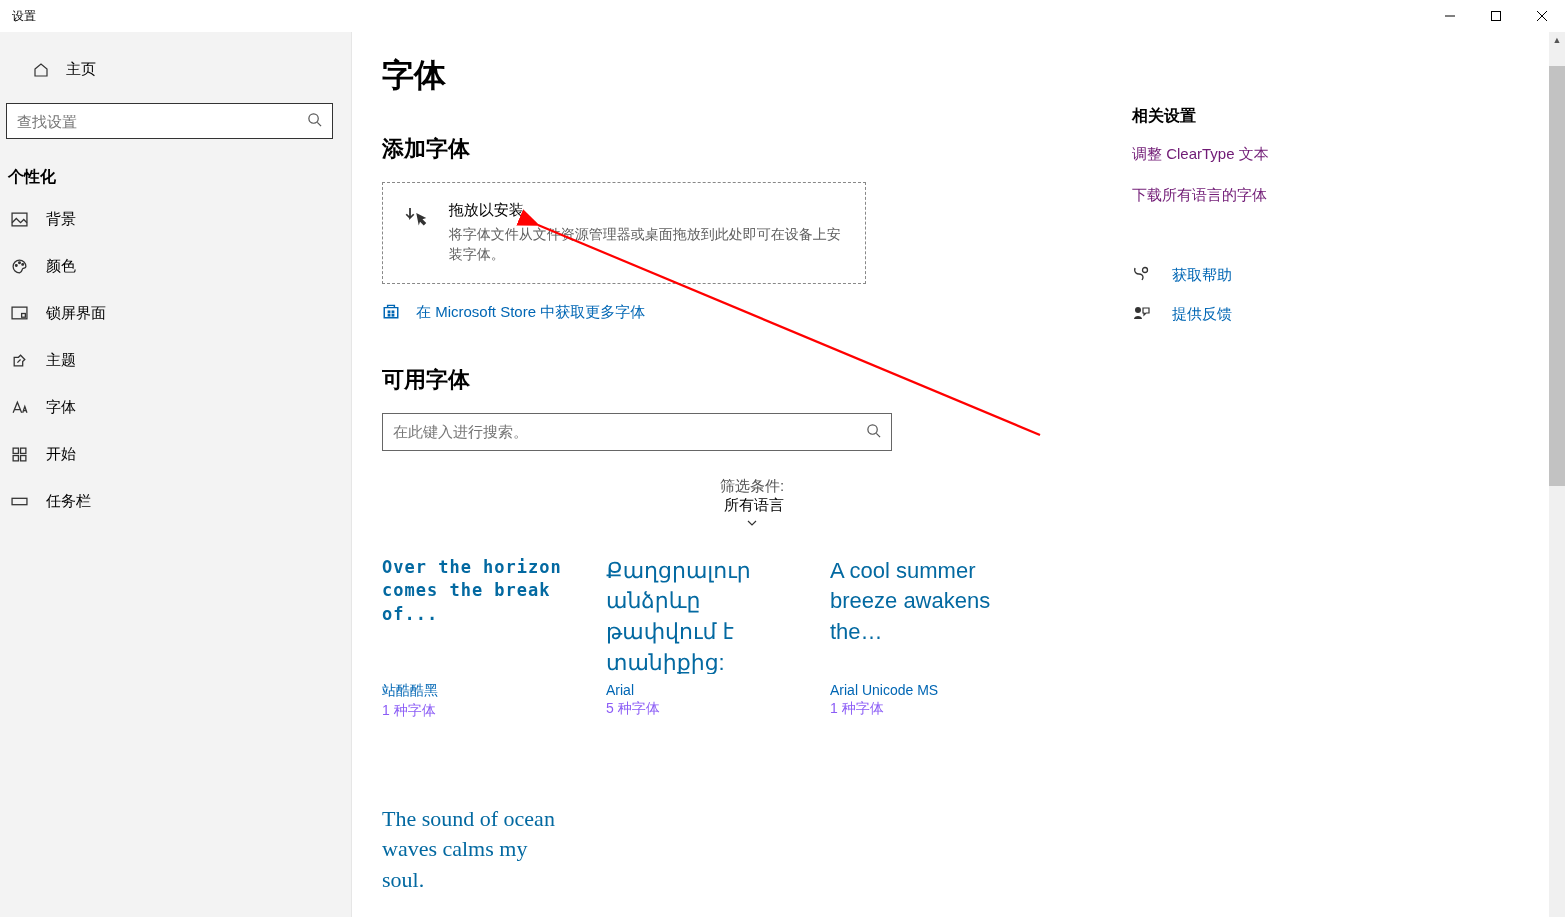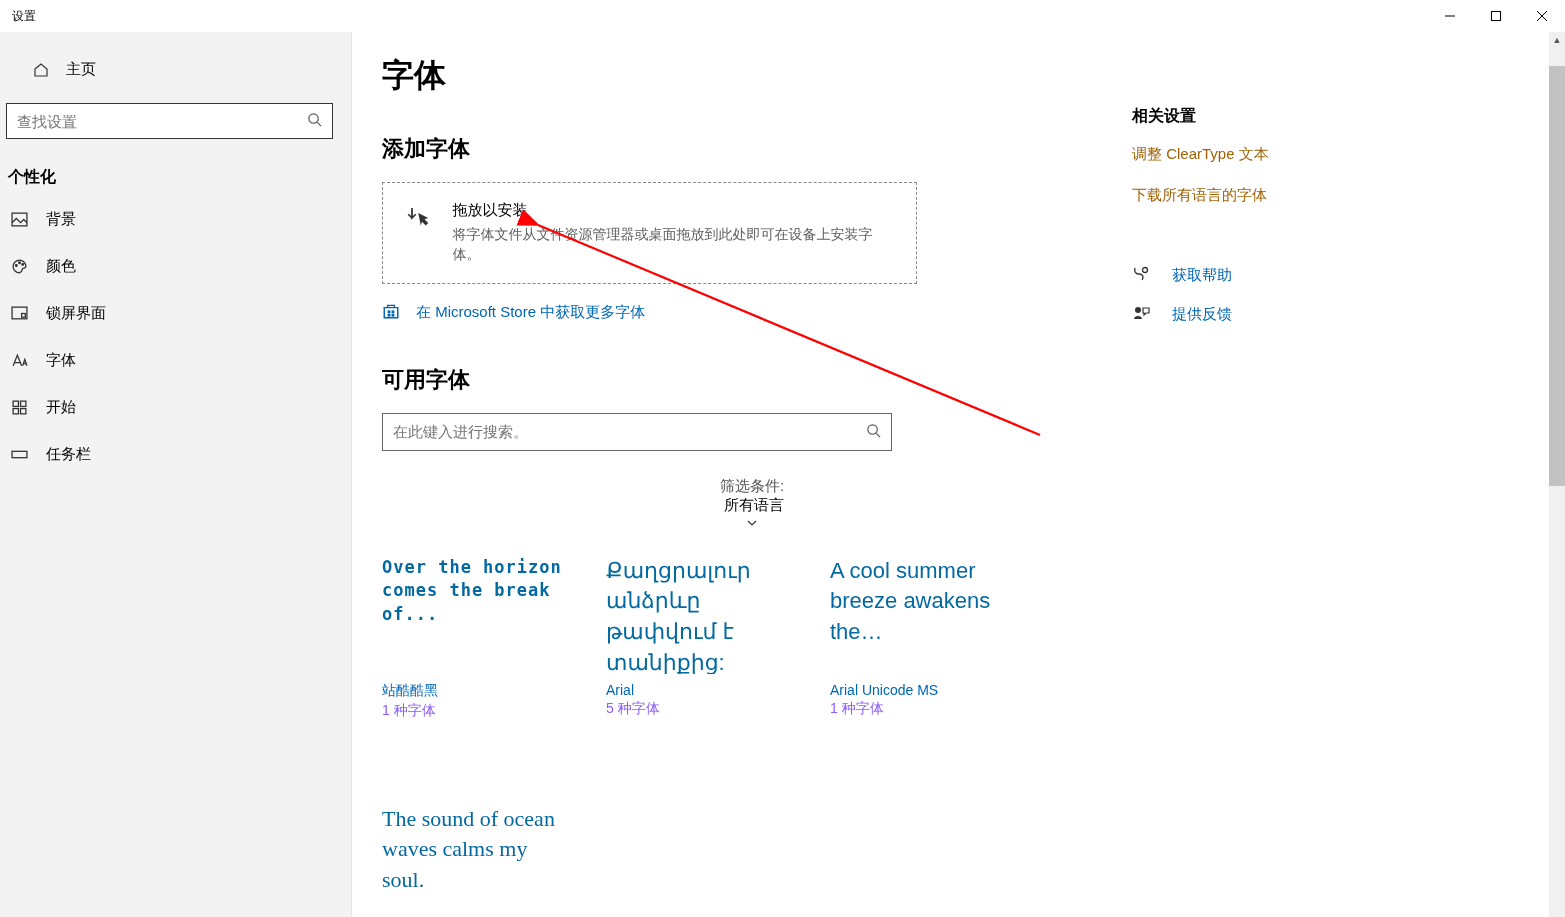--- a/index.html
+++ b/index.html
@@ -68,21 +68,21 @@
     .main {
       flex: 1;
       display: flex;
       padding: 22px 0 0 30px;
       overflow: hidden;
     }
     .content { width: 740px; }
     .page-title { font-size: 32px; font-weight: 600; margin-bottom: 36px; }
     .section-title { font-size: 22px; font-weight: 600; margin-bottom: 18px; }
     .drop-zone {
-      width: 535px;
+      width: 484px;
       border: 1px dashed #888;
       padding: 18px 20px;
       display: flex;
       margin-bottom: 18px;
       position: relative;
     }
     .drop-icon { width: 38px; margin-right: 12px; display:flex;align-items:flex-start;justify-content:center;padding-top:2px;}
     .drop-title { font-size: 15px; margin-bottom: 4px; }
     .drop-desc { font-size: 14px; color: #606060; line-height: 1.45; max-width: 450px; }
     .store-link-row {
@@ -120,21 +120,21 @@
     .font-card:nth-child(1) .font-sample { font-family: monospace; letter-spacing: 1px; font-size: 17px; text-transform: none; font-weight:600;}
     .font-card:nth-child(4) .font-sample { font-family: cursive; }
     .font-name { color: #0066b4; font-size: 14px; margin-bottom: 2px; }
     .font-meta { color: #8b5cf6; font-size: 14px; }
     .aside {
       width: 340px;
       padding-top: 52px;
       padding-left: 10px;
     }
     .aside-heading { font-size: 16px; font-weight: 600; margin-bottom: 18px; }
-    .aside-link { color: #a16207; font-size: 15px; display: block; margin-bottom: 22px; cursor: pointer; }
+    .aside-link { color: #701a75; font-size: 15px; display: block; margin-bottom: 22px; cursor: pointer; }
     .aside-row { display: flex; align-items: center; margin-bottom: 18px; cursor: pointer; }
     .aside-row .icon { width: 26px; margin-right: 14px; color:#333;}
     .aside-spacer { height: 38px; }
     .arrow-overlay {
       position: absolute;
       left: 380px; top: 140px;
       width: 680px; height: 320px;
       pointer-events: none;
     }
     .scrollbar-track {
@@ -222,20 +222,29 @@
       <span>颜色</span>
     </div>
     <div class="nav-item">
       <span class="icon">
           <svg width="17" height="17" viewBox="0 0 16 16" fill="none" stroke="#333" stroke-width="1.2">
             <rect x="1" y="2" width="14" height="11"></rect>
             <rect x="10" y="8" width="3.5" height="3.5"></rect>
           </svg>
         </span>
       <span>锁屏界面</span>
+    </div>
+    <div class="nav-item">
+      <span class="icon">
+          <svg width="17" height="17" viewBox="0 0 16 16" fill="none" stroke="#333" stroke-width="1.2">
+            <path d="M3 13 L3 5 L7 5 L9 3 L13 7 L11 9 L11 13 Z"></path>
+            <line x1="6" y1="10" x2="9" y2="7"></line>
+          </svg>
+        </span>
+      <span>主题</span>
     </div>
     <div class="nav-item active">
       <span class="icon">
           <svg width="17" height="17" viewBox="0 0 16 16" fill="none" stroke="#333" stroke-width="1.2">
             <path d="M2 13 L6 3 L10 13 M3.5 10 H8.5"></path>
             <path d="M11 13 L13 7 L15 13 M11.7 11 H14.3"></path>
           </svg>
         </span>
       <span>字体</span>
     </div>

